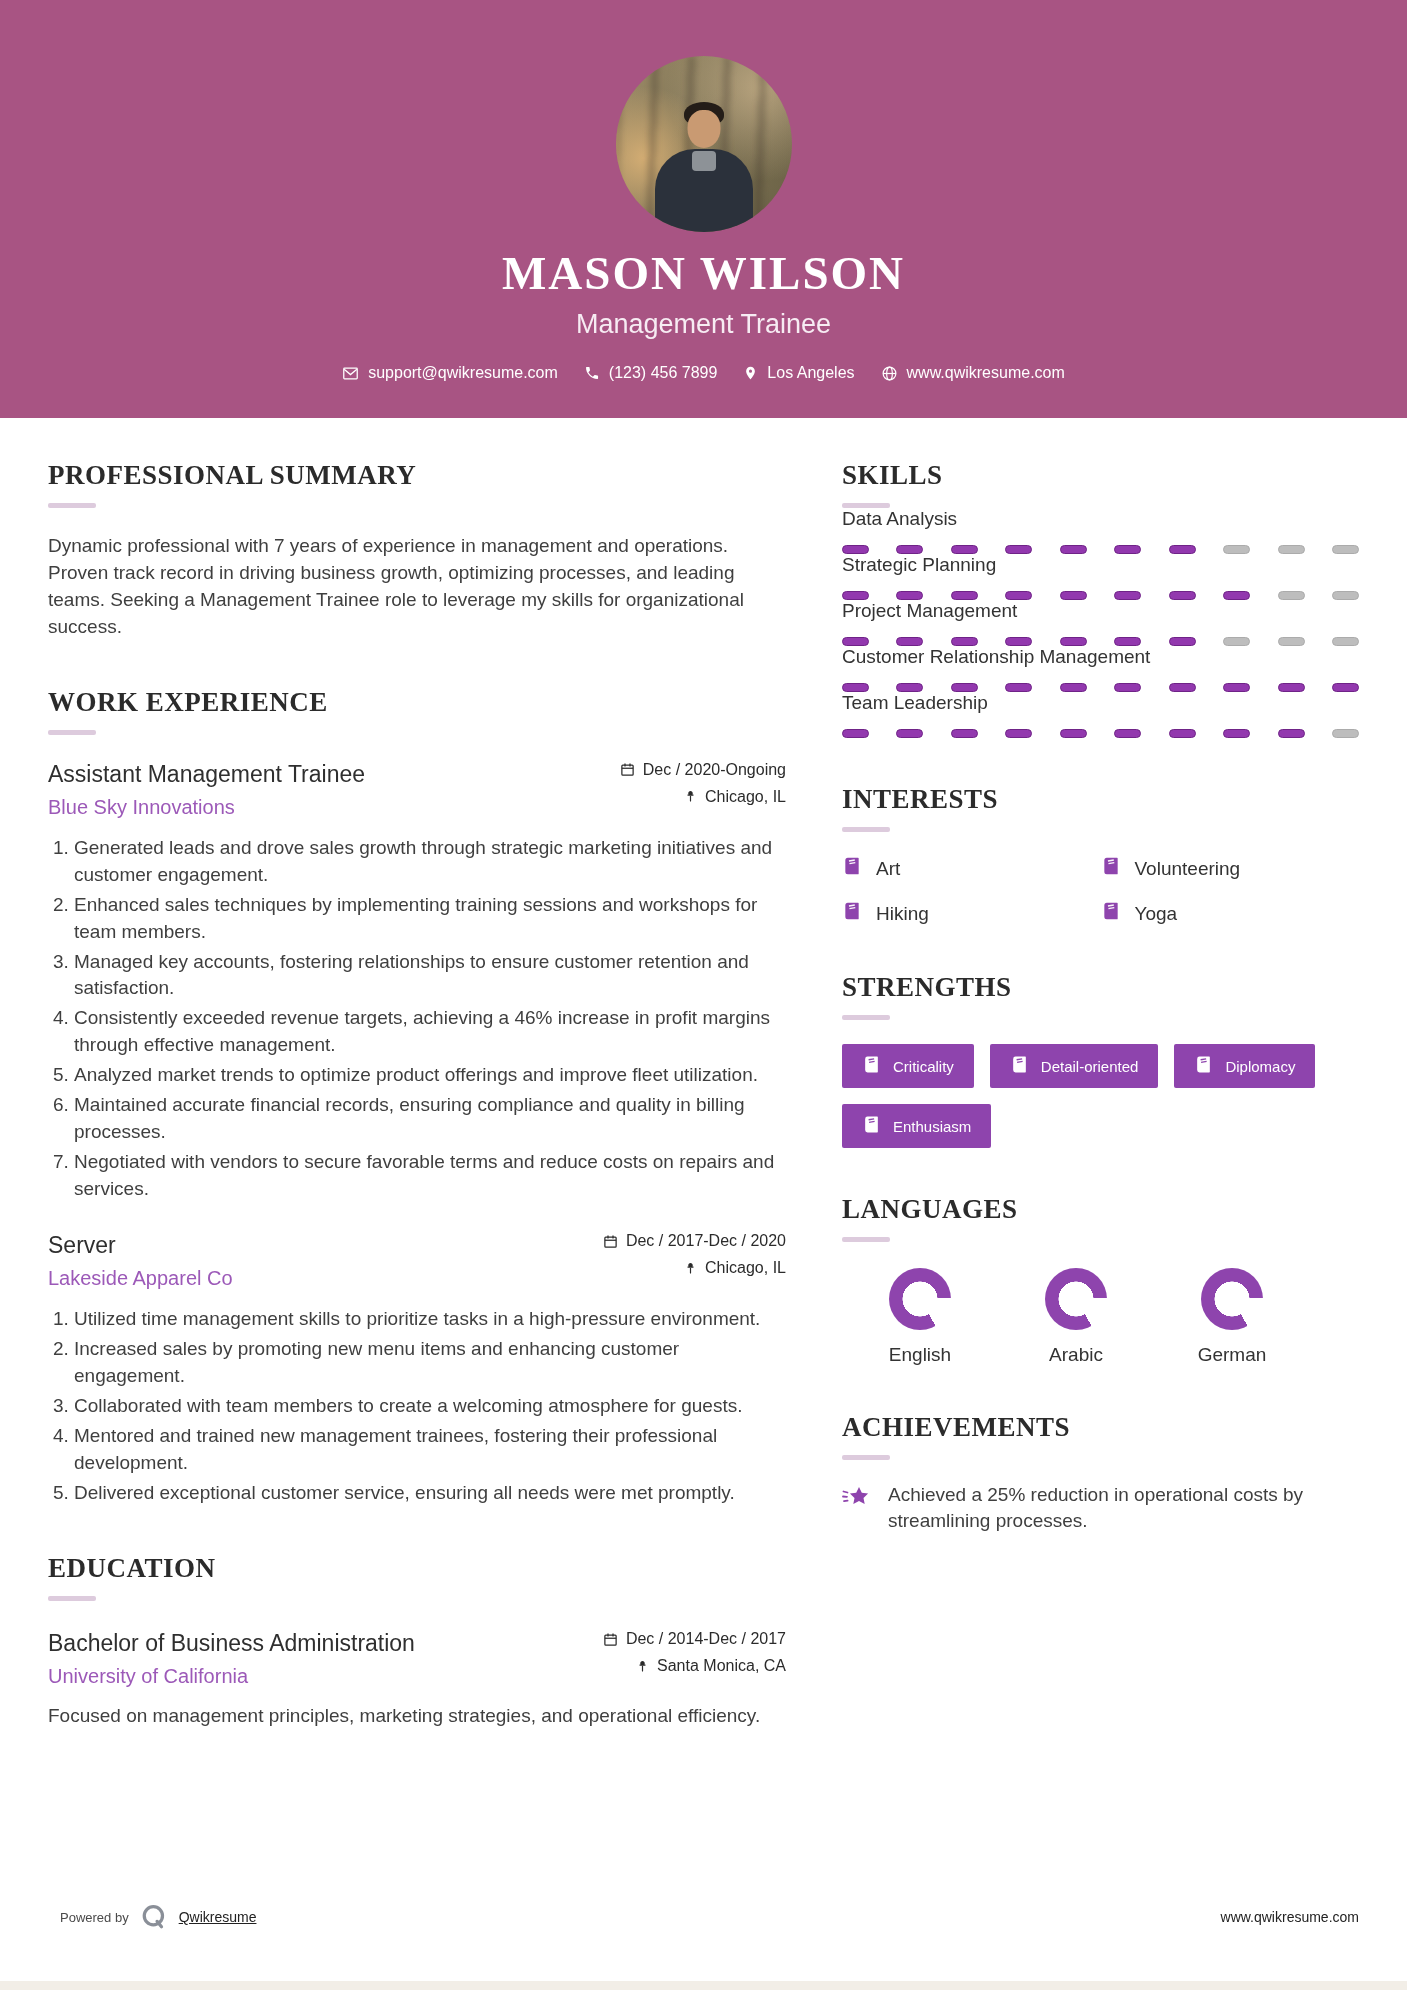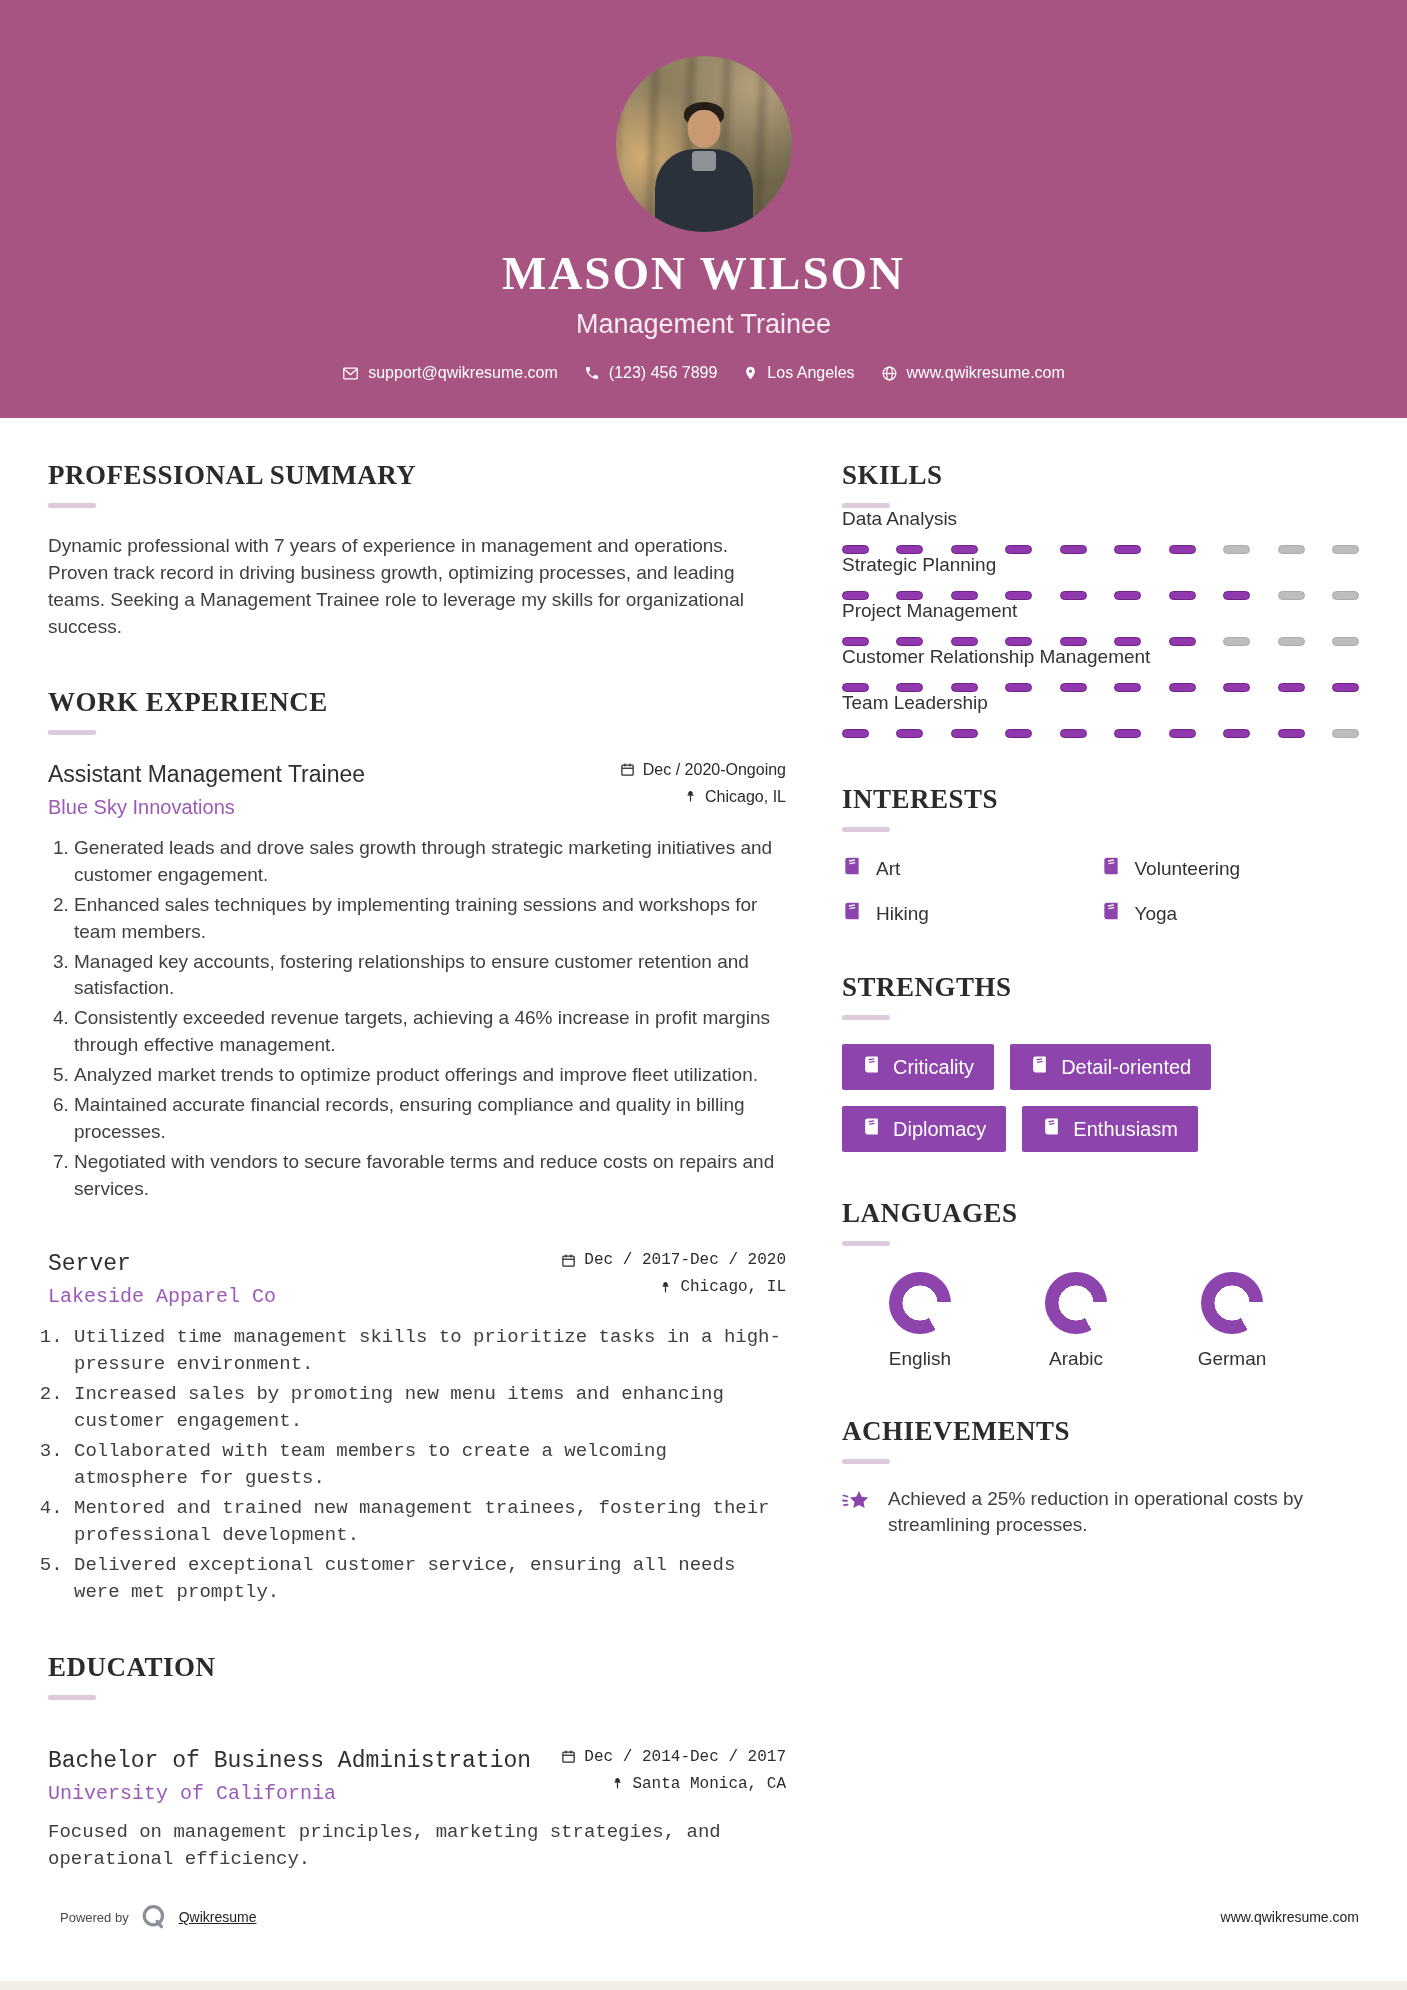--- a/index.html
+++ b/index.html
@@ -32,21 +32,21 @@
 
   h2.sec-h { font-family:"Liberation Serif","DejaVu Serif",serif; font-size:27px; font-weight:700; color:#2b2b2b; letter-spacing:.5px; }
   .rule { width:48px; height:5px; background:#ddcbdd; border-radius:2px; margin-top:12px; }
   .sec { margin-top:0; }
   .sec + .sec { margin-top:46px; }
 
   .body-text { margin-top:24px; font-size:19px; line-height:1.43; color:#3f3f3f; }
 
   
   .job { margin-top:26px; }
-  .job + .job, .job:nth-of-type(2) { margin-top:48px;font-family:Liberation Mono, monospace; }
+  .job + .job, .job:nth-of-type(2) { margin-top:29px; }
   .job-head { display:flex; justify-content:space-between; align-items:flex-start; }
   .job-title { font-size:23px; color:#2f2f2f; }
   .job-company { margin-top:8px; font-size:20px; color:#9c59b8; }
   .jr { flex-shrink:0; text-align:right; }
   .meta { display:flex; justify-content:flex-end; align-items:center; gap:8px; font-size:16px; color:#2b2b2b; }
   .meta + .meta { margin-top:9px; }
   .bullets { margin-top:16px; padding-left:26px; font-size:19px; line-height:1.42; color:#3f3f3f; }
   .bullets li { margin-bottom:3px; }
 
   
@@ -59,21 +59,21 @@
   .dot { width:27px; height:9px; border-radius:5px; background:#bdbdbd; border:1px solid #ababab; }
   .dot.on { background:#9238ae; border:1px solid #6f2387; }
 
   
   .int-grid { margin-top:24px; display:grid; grid-template-columns:1fr 1fr; row-gap:20px; }
   .int-item { display:flex; align-items:center; gap:14px; font-size:19px; color:#333; }
   .book { color:#8e44ad; }
 
   
   .pills { margin-top:24px; display:flex; flex-wrap:wrap; gap:16px; }
-  .pill { display:inline-flex; align-items:center; gap:12px; background:#8e44ad; color:#fff; font-size:20px; padding:11px 20px; border-radius:2px; }
+  .pill { display:inline-flex; align-items:center; gap:12px; background:#8e44ad; color:#fff; font-size:15px; padding:11px 20px; border-radius:2px; }
   .pill .book { color:#ffffff; }
 
   
   .langs { margin-top:26px; display:flex; }
   .lang { width:156px; display:flex; flex-direction:column; align-items:center; }
   .donut { width:62px; height:62px; border-radius:50%;
     background:
       radial-gradient(closest-side,#ffffff 0 56%, rgba(0,0,0,0) 57% 100%),
       conic-gradient(from 88deg, rgba(255,255,255,0) 0 62deg, #8e44ad 62deg 360deg); }
   .lang-label { margin-top:14px; font-size:19px; color:#333; }

